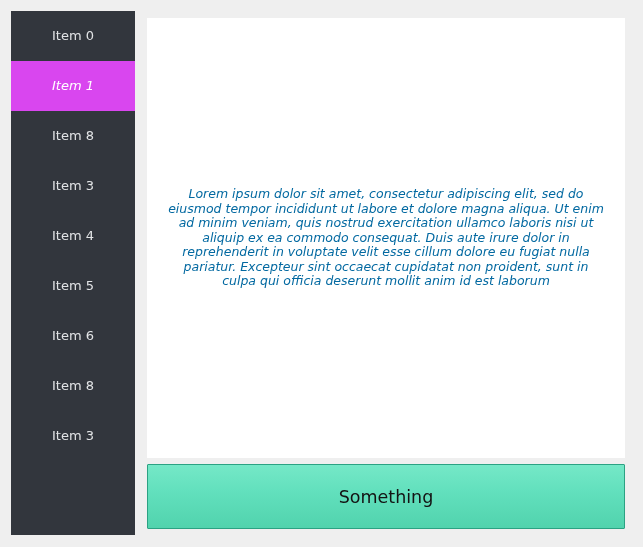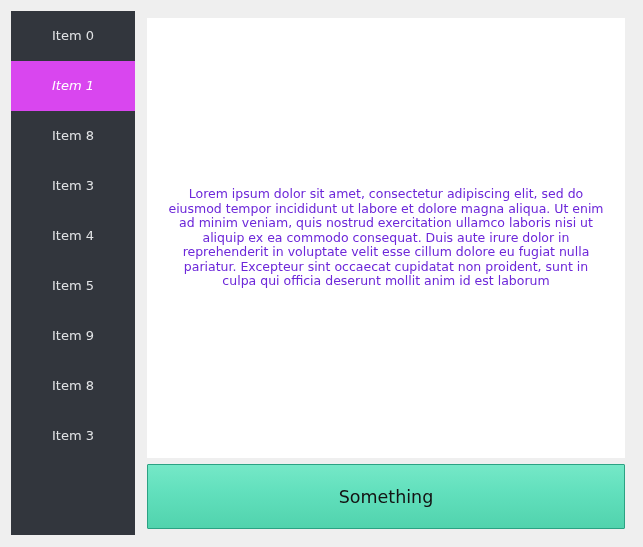--- a/index.html
+++ b/index.html
@@ -63,24 +63,25 @@
     align-items: center;
     justify-content: center;
     box-sizing: border-box;
   }
 
   #content-paragraph {
     width: 440px;
     margin: 0;
     padding: 0 4px;
     text-align: center;
-    color: #6d28d9;
+    color: #0369a1;
     font-size: 12.5px;
     line-height: 14.6px;
     font-family: "DejaVu Sans", sans-serif;
+    font-style: italic;
   }
 
   
   #action-button {
     position: absolute;
     left: 147px;
     top: 464px;
     width: 478px;
     height: 65px;
     box-sizing: border-box;
@@ -104,21 +105,21 @@
 
 <div id="app">
 
   <nav id="sidebar">
       <div class="sidebar-item">Item 0</div>
       <div class="sidebar-item active">Item 1</div>
       <div class="sidebar-item">Item 8</div>
       <div class="sidebar-item">Item 3</div>
       <div class="sidebar-item">Item 4</div>
       <div class="sidebar-item">Item 5</div>
-      <div class="sidebar-item">Item 9</div>
+      <div class="sidebar-item">Item 6</div>
       <div class="sidebar-item">Item 8</div>
       <div class="sidebar-item">Item 3</div>
     </nav>
 
   <section id="content-panel">
     <p id="content-paragraph">Lorem ipsum dolor sit amet, consectetur adipiscing elit, sed do eiusmod tempor incididunt ut labore et dolore magna aliqua. Ut enim ad minim veniam, quis nostrud exercitation ullamco laboris nisi ut aliquip ex ea commodo consequat. Duis aute irure dolor in reprehenderit in voluptate velit esse cillum dolore eu fugiat nulla pariatur. Excepteur sint occaecat cupidatat non proident, sunt in culpa qui officia deserunt mollit anim id est laborum</p>
   </section>
 
   <button id="action-button">Something</button>
 

